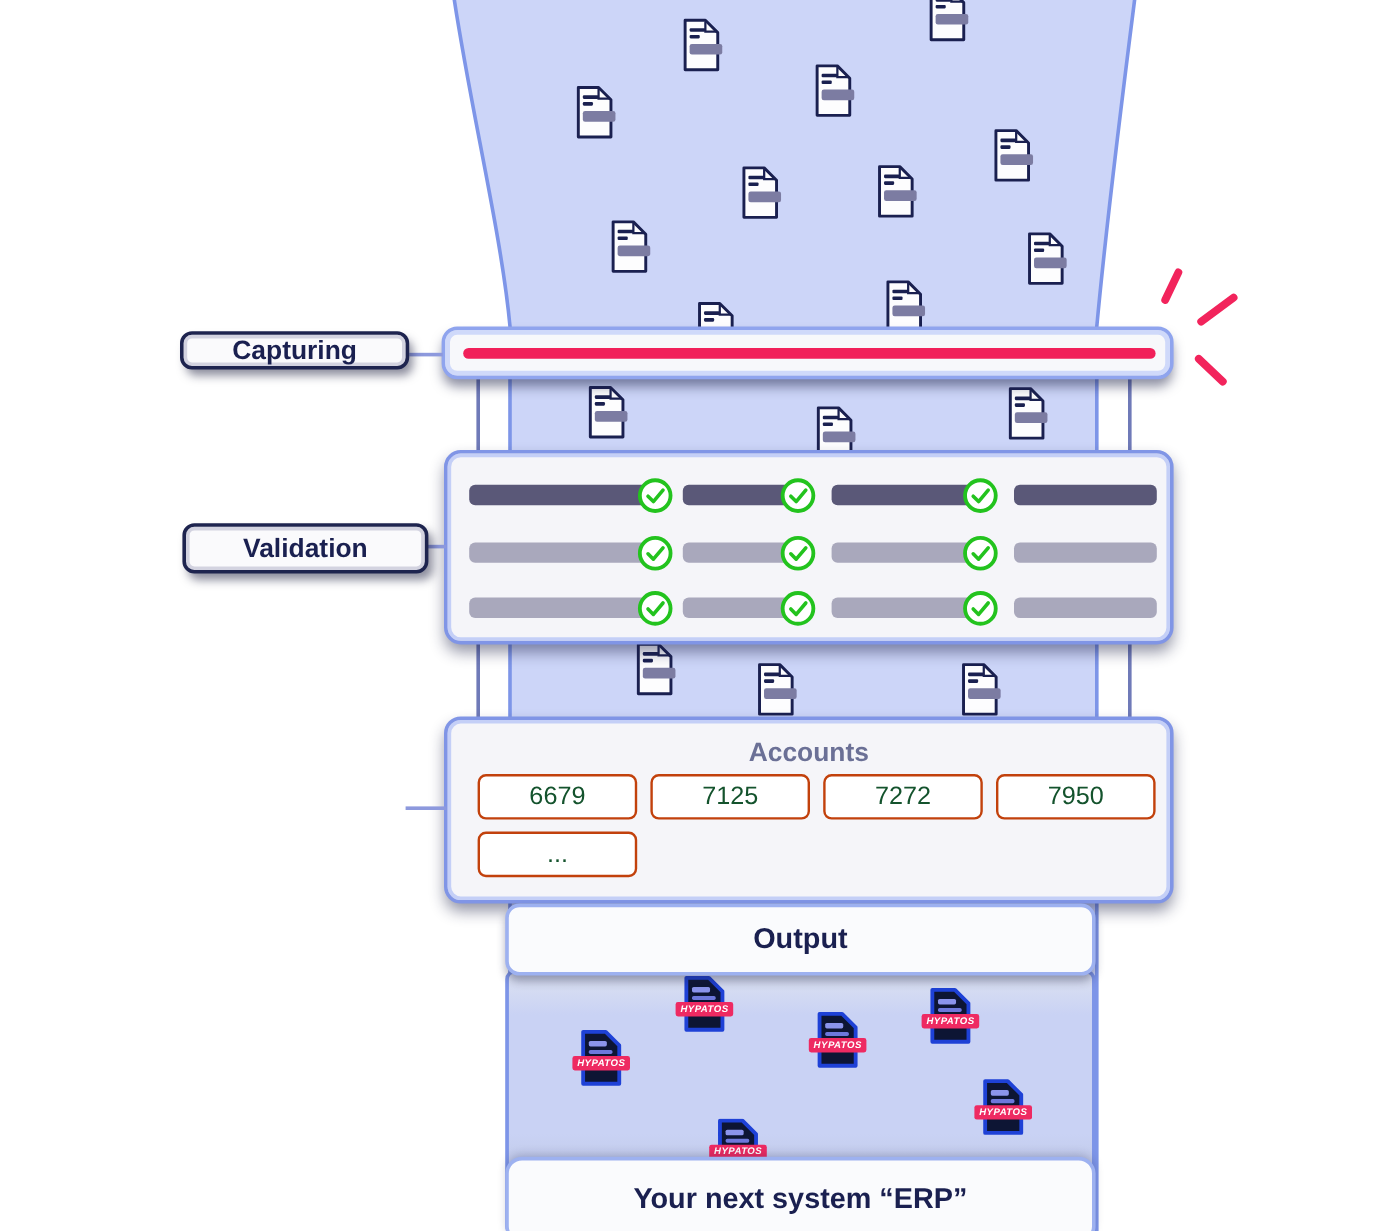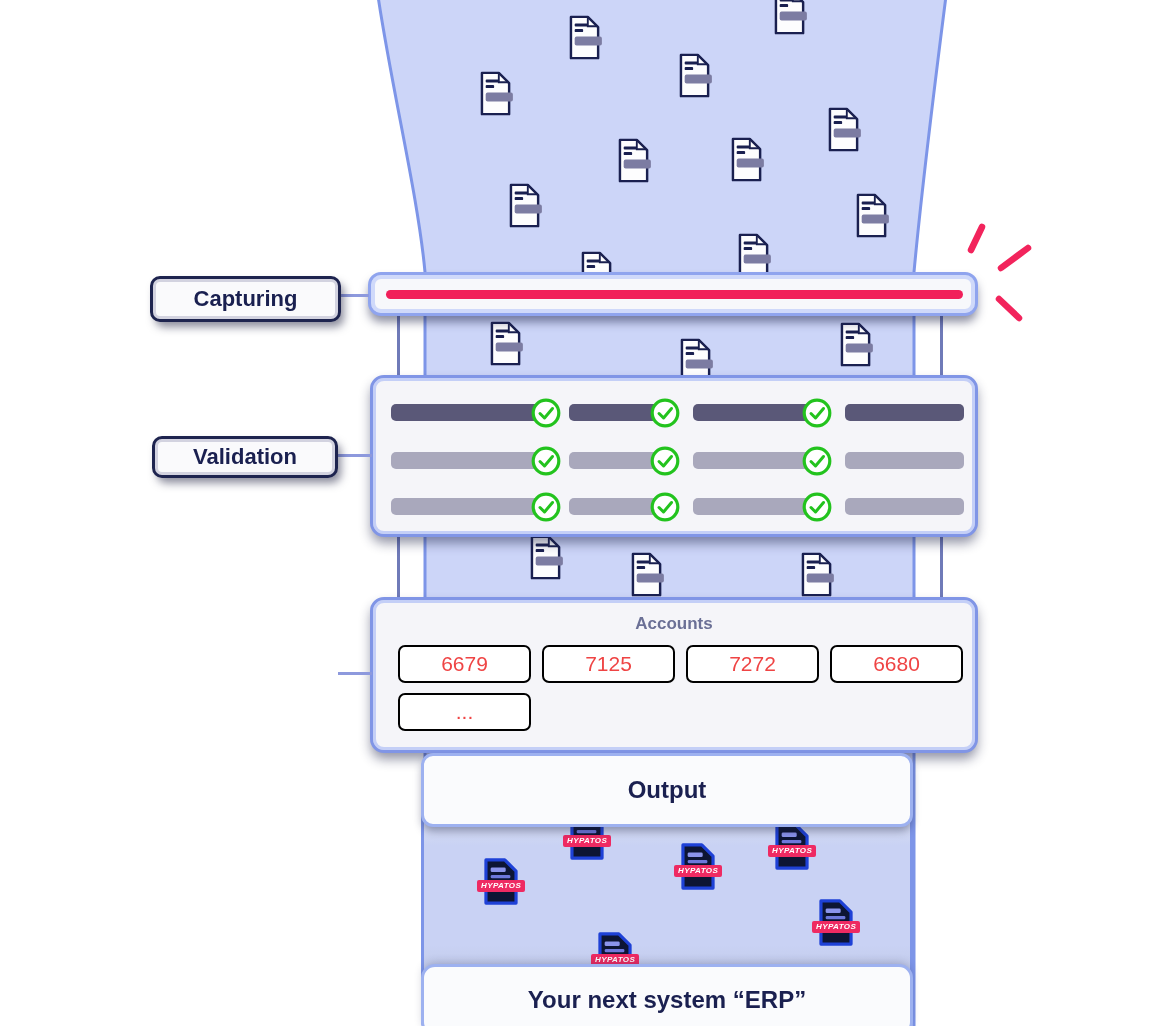--- a/index.html
+++ b/index.html
@@ -37,44 +37,44 @@
     box-sizing:border-box;
     box-shadow:inset 0 0 0 3px #c4cff7, 0 7px 12px -1px rgba(28,32,70,.48);
   }
   #validation-panel{left:370px;top:375px;width:608px;height:162px;}
   #processing-panel{left:370px;top:597px;width:608px;height:156px;}
   .vbar{position:absolute;height:17px;border-radius:5px;}
   .vcheck{position:absolute;width:30px;height:30px;}
   
   #accounts-title{
     position:absolute;left:0;right:0;top:14px;text-align:center;
-    color:#6b7096;font-size:17px;font-weight:bold;
+    color:#6b7096;font-size:22px;font-weight:bold;
   }
   #accounts-grid{
     position:absolute;left:25px;top:45px;display:grid;
     grid-template-columns:repeat(4,133px);grid-auto-rows:38px;
     column-gap:11px;row-gap:10px;
   }
   .account-cell{
-    background:#ffffff;border:2px solid #000000;border-radius:7px;
+    background:#ffffff;border:2px solid #c2410c;border-radius:7px;
     display:flex;align-items:center;justify-content:center;
-    font-size:21px;color:#ef4444;box-sizing:border-box;text-align:right;
+    font-size:21px;color:#14532d;box-sizing:border-box;text-align:right;
   }
   
   #erp-box{
     left:421px;top:808px;width:492px;height:222px;box-sizing:border-box;
     border:3px solid #7d95e8;border-radius:8px;
     background:linear-gradient(180deg,#dde2f1 0%,#c9d2f4 16%,#c9d2f4 62%,#b5bed7 96%,#bfc8e2 100%);
   }
   .wide-bar{
     left:421px;background:#fafbfd;border:3px solid #9db1f0;box-sizing:border-box;
     display:flex;align-items:center;justify-content:center;
     color:#1a2050;font-weight:bold;font-size:24px;
   }
-  #output-bar{top:753px;width:492px;height:74px;border-radius:12px;
+  #output-bar{top:753px;width:492px;height:60px;border-radius:12px;
     box-shadow:0 5px 8px -1px rgba(28,32,70,.4);}
   #erp-bar{top:964px;width:492px;height:72px;border-radius:14px;
     box-shadow:0 -3px 8px -2px rgba(28,32,70,.25);}
   
   .stage-label{
     background:#fafafc;border:3px solid #1e244f;border-radius:10px;
     box-sizing:border-box;box-shadow:inset 0 0 0 3px #d3d3e0, 4px 6px 8px -1px rgba(25,28,60,.5);
     display:flex;align-items:center;justify-content:center;
     color:#1a2050;font-size:22px;font-weight:bold;
   }
@@ -275,21 +275,21 @@
         </svg></div>
       <div class="vbar" style="left: 472px; top: 120px; width: 119px; background: rgb(169, 168, 188);"></div>
     </div>
 
   <div id="processing-panel" class="abs panel">
     <div id="accounts-title">Accounts</div>
     <div id="accounts-grid">
         <div class="account-cell">6679</div>
         <div class="account-cell">7125</div>
         <div class="account-cell">7272</div>
-        <div class="account-cell">6680</div>
+        <div class="account-cell">7950</div>
         <div class="account-cell">...</div>
       </div>
   </div>
 
   <div id="erp-box" class="abs"></div>
   <div id="dark-docs">
       <div class="abs dark-doc" style="left: 568px; top: 813px;"><svg width="38" height="47" viewBox="0 0 40 50">
           <polygon points="4,2 24,2 36,14 36,48 4,48" fill="#0d1534" stroke="#1e41d6" stroke-width="3.4" stroke-linejoin="round"></polygon>
           <rect x="9" y="10" width="16" height="5" rx="1.5" fill="#8b94ec"></rect>
           <rect x="9" y="18" width="21" height="3.6" rx="1.5" fill="#6d78dc"></rect>
@@ -325,20 +325,20 @@
     <span>Output</span>
   </div>
   <div id="erp-bar" class="abs wide-bar">
     <span>Your next system “ERP”</span>
   </div>
 
   <div class="abs hline" style="left:341px;top:294px;width:28px"></div>
   <div class="abs hline" style="left:338px;top:454px;width:34px"></div>
   <div class="abs hline" style="left:338px;top:672px;width:34px"></div>
 
-  <div class="abs stage-label" style="left:150px;top:276px;width:191px;height:46px">
+  <div class="abs stage-label" style="left:150px;top:276px;width:191px;height:32px">
     <span>Capturing</span>
   </div>
-  <div class="abs stage-label" style="left:152px;top:436px;width:186px;height:42px">
+  <div class="abs stage-label" style="left:152px;top:436px;width:205px;height:42px">
     <span>Validation</span>
   </div>
 
 </div>
 
 </body></html>

